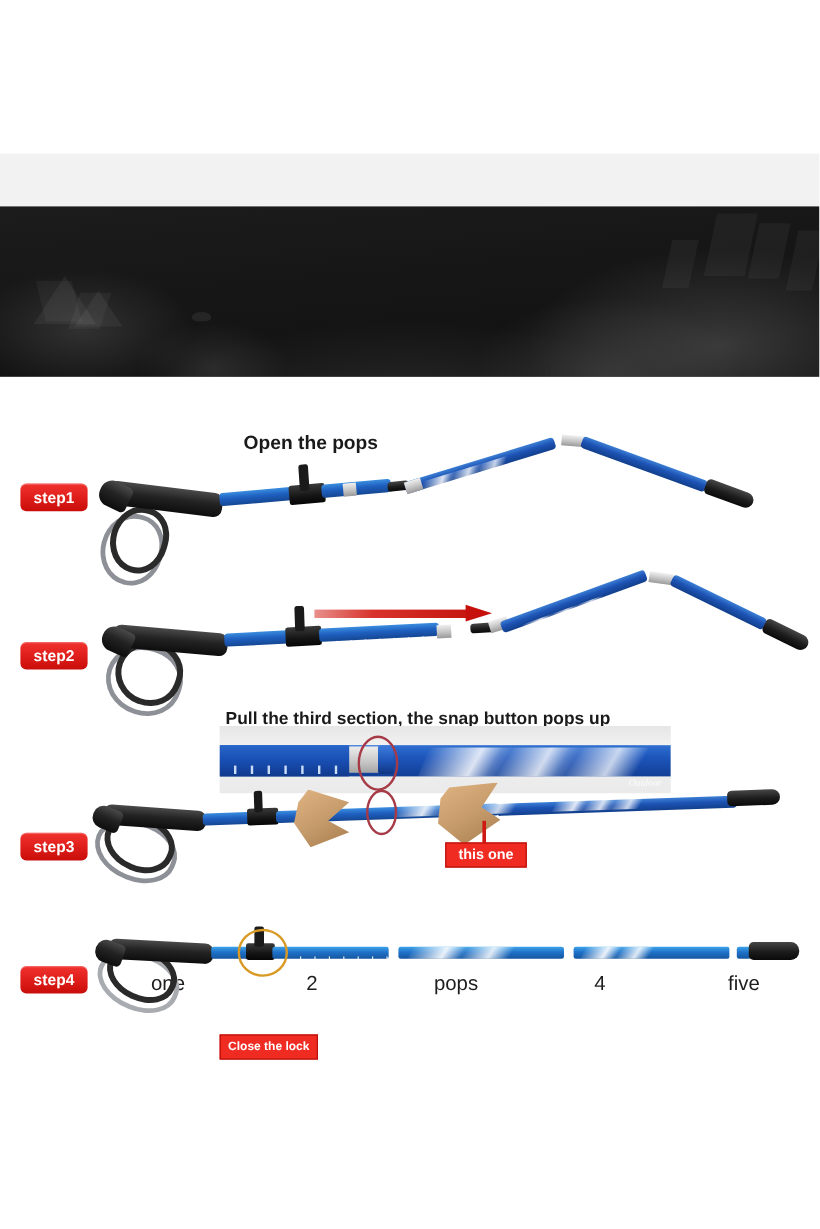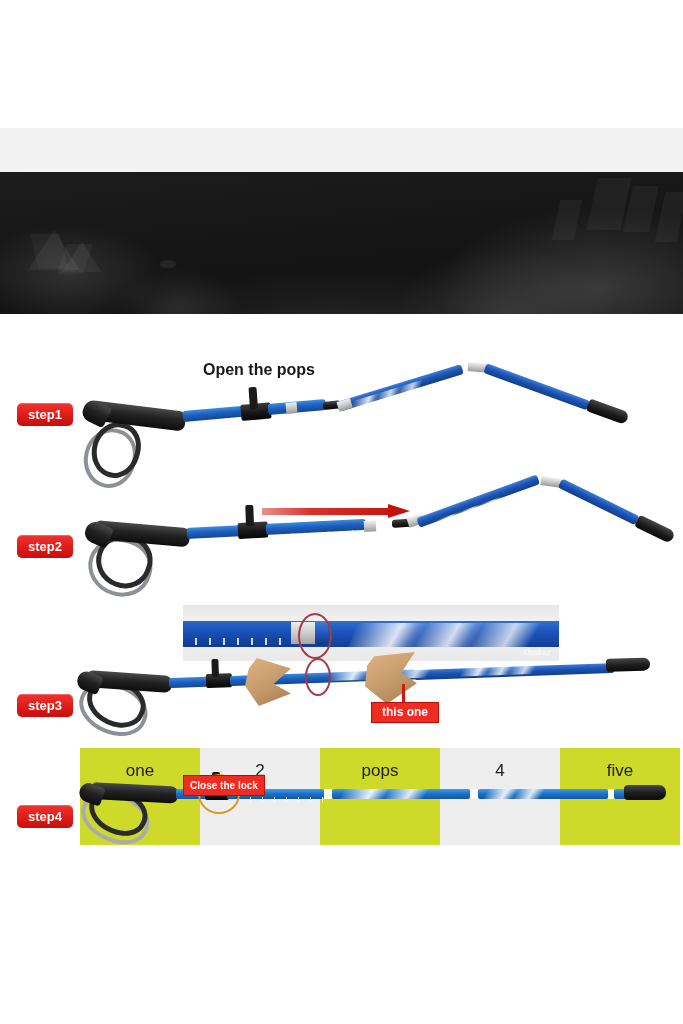--- a/index.html
+++ b/index.html
@@ -297,38 +297,39 @@
     text-align: center;
     font-family: "Liberation Sans", sans-serif;
   }
   .tag.this-one {
     left: 371px; top: 702px;
     width: 66px; height: 19px;
     line-height: 19px;
     font-size: 12px;
   }
   .tag.close-lock {
-    left: 183px; top: 775px;
+    left: 183px; top: 862px;
     width: 80px; height: 19px;
     line-height: 19px;
     font-size: 10px;
   }
   .tag-stem {
     position: absolute;
     width: 3px;
     background: #cf1a13;
   }
   .tag-stem.s-thisone { left: 402px; top: 684px; height: 20px; }
 
   
   .band {
     position: absolute;
     left: 80px; top: 748px;
     width: 600px; height: 97px;
     display: flex;
+    align-items: center;
   }
   .band-cell {
     flex: 1 1 0;
     position: relative;
     display: block;
   }
   .band-cell.green { background: #cdda2a; }
   .band-cell.gray  { background: #eeeeee; }
   .band-label {
     position: absolute;
@@ -460,20 +461,21 @@
     <div class="pole-seg" style="left:418px; top:22px; width:128px; height:10px; transform:rotate(-20deg);
                 background:linear-gradient(180deg,#3c7fd5 0%,#1d53b4 45%,#123f8c 100%);"></div>
     <div class="inset-swoosh" style="left:432px; top:12px; width:78px; height:10px; transform:rotate(-20deg) skewX(-24deg);"></div>
     <div class="ferrule" style="left:541px; top:-20px; width:20px; height:9px; transform:rotate(8deg);"></div>
     <div class="pole-seg" style="left:560px; top:-18px; width:86px; height:10px; transform:rotate(26deg);
                 background:linear-gradient(180deg,#3c7fd5 0%,#1d53b4 45%,#123f8c 100%);"></div>
     <div class="tip" style="left:637px; top:18px; width:40px; height:13px; transform:rotate(26deg); border-radius:4px 7px 7px 4px;"></div>
   </div>
 
   <div class="step-badge b3">step3</div>
+  <div class="callout c3">Pull the third section, the snap button pops up</div>
   <div class="arrow a3">
     <div class="shaft"></div>
     <div class="head"></div>
   </div>
 
   <div class="inset">
     <div class="inset-tube"></div>
     <div class="inset-tube-left"></div>
     <div class="inset-joint"></div>
     <div class="inset-snap"></div>

